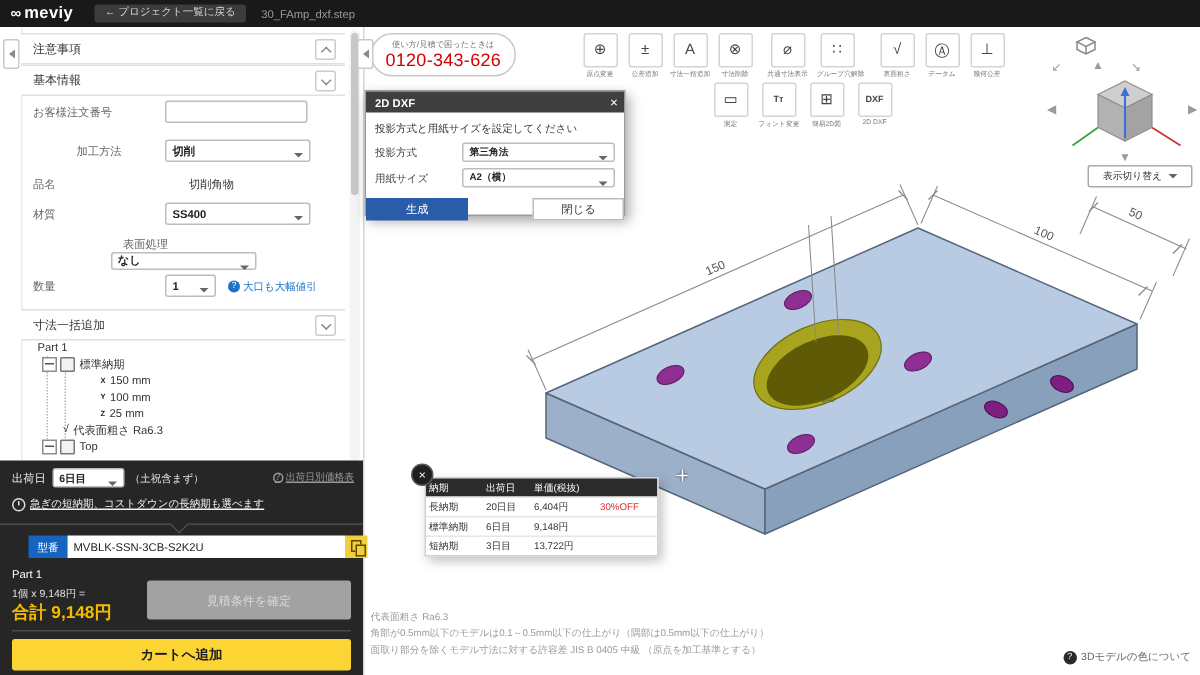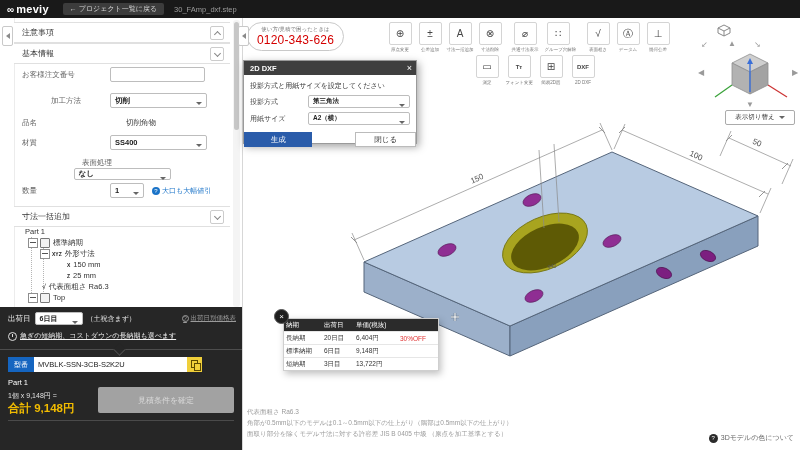--- a/index.html
+++ b/index.html
@@ -81,21 +81,21 @@
   .qm-grey{width:7px;height:7px;border-radius:50%;border:1px solid #9a9a9a;color:#9a9a9a;font-size:5px;
            display:flex;align-items:center;justify-content:center;margin-right:2px;box-sizing:border-box;}
   .qp-pricelink span{font-size:6.5px;color:#9a9a9a;text-decoration:underline;}
   .rush{position:absolute;left:8px;top:24px;display:flex;align-items:center;}
   .clockico{width:7px;height:7px;border:1px solid #ddd;border-radius:50%;position:relative;margin-right:3px;}
   .clockico::after{content:"";position:absolute;left:3px;top:1.5px;width:1px;height:2.5px;background:#ddd;}
   .rush span{font-size:7px;color:#f2f2f2;text-decoration:underline;}
   .caretline{position:absolute;left:0;top:42px;width:242px;border-top:1px solid #4d4d4d;}
   .caretline::after{content:"";position:absolute;left:115px;top:-5px;width:8px;height:8px;background:#262626;
                     border-right:1px solid #4d4d4d;border-bottom:1px solid #4d4d4d;transform:rotate(45deg);}
-  .pn-row{position:absolute;left:8px;top:50px;width:194px;height:15px;display:flex;}
+  .pn-row{position:absolute;left:19px;top:50px;width:226px;height:15px;display:flex;}
   .pn-tag{background:#1565c0;color:#fff;font-size:7px;display:flex;align-items:center;justify-content:center;
           width:26px;flex:0 0 auto;}
   .pn-inp{flex:1;border:0;background:#fff;font-size:7.5px;color:#222;padding:0 4px;outline:0;font-family:inherit;min-width:0;}
   .copybtn{width:15px;height:15px;background:#f0cf3a;flex:0 0 auto;position:relative;border:0;}
   .copyico{position:absolute;left:4px;top:3px;width:5px;height:6px;border:1px solid #5c4a00;background:#f0cf3a;}
   .copyico::after{content:"";position:absolute;left:2px;top:2px;width:5px;height:6px;border:1px solid #5c4a00;background:#f0cf3a;}
   .qp-part{position:absolute;left:8px;top:71px;font-size:7.5px;color:#fff;}
   .qp-unit{position:absolute;left:8px;top:84px;font-size:7px;color:#e0e0e0;}
   .qp-total{position:absolute;left:8px;top:94px;font-size:11.5px;font-weight:bold;color:#f2bc00;}
   .confirmbtn{position:absolute;right:8px;top:80px;width:136px;height:26px;background:#a2a2a2;color:#d9d9d9;
@@ -238,28 +238,27 @@
         <div class="vguide" style="left:17px;top:11px;height:66px;"></div>
         <div class="vguide" style="left:29px;top:22px;height:44px;"></div>
         <div class="trow" style="padding-left:8px;">
           <span class="tl">Part 1</span>
         </div>
         <div class="trow ind1">
           <span class="exp"></span>
           <span class="cubeico"></span>
           <span class="tl">標準納期</span>
         </div>
-        <div class="trow ind2">
-          <span class="exp"></span>
-          <span class="pfx">XYZ</span>
-          <span class="tl">外形寸法</span>
-        </div>
         <div class="trow ind3">
           <span class="pfx">X</span>
           <span class="tl">150 mm</span>
+        </div>
+        <div class="trow ind3">
+          <span class="pfx">Y</span>
+          <span class="tl">100 mm</span>
         </div>
         <div class="trow ind3">
           <span class="pfx">Z</span>
           <span class="tl">25 mm</span>
         </div>
         <div class="trow ind2">
           <span class="pfx big">√</span>
           <span class="tl">代表面粗さ Ra6.3</span>
         </div>
         <div class="trow ind1">
@@ -301,20 +300,21 @@
       <input class="pn-inp" readonly="" value="MVBLK-SSN-3CB-S2K2U" style="">
       <button class="copybtn">
           <span class="copyico"></span>
         </button>
     </div>
     <div class="qp-part">Part 1</div>
     <div class="qp-unit">1個 x 9,148円 =</div>
     <div class="qp-total">合計 9,148円</div>
     <button class="confirmbtn">見積条件を確定</button>
     <div class="qp-div2"></div>
+    <button class="cartbtn">カートへ追加</button>
   </div>
 
   <div class="main">
 
     <svg class="scene" width="558" height="432" viewBox="0 0 558 432">
       <g stroke="#55657a" stroke-width="1" stroke-linejoin="round">
         <polygon points="122,244 268,308 268,338 122,274" fill="#9cb0ca"></polygon>
         <polygon points="268,308 516,198 516,228 268,338" fill="#89a0bd"></polygon>
         <polygon points="122,244 370,134 516,198 268,308" fill="#b8cbe2"></polygon>
       </g>

